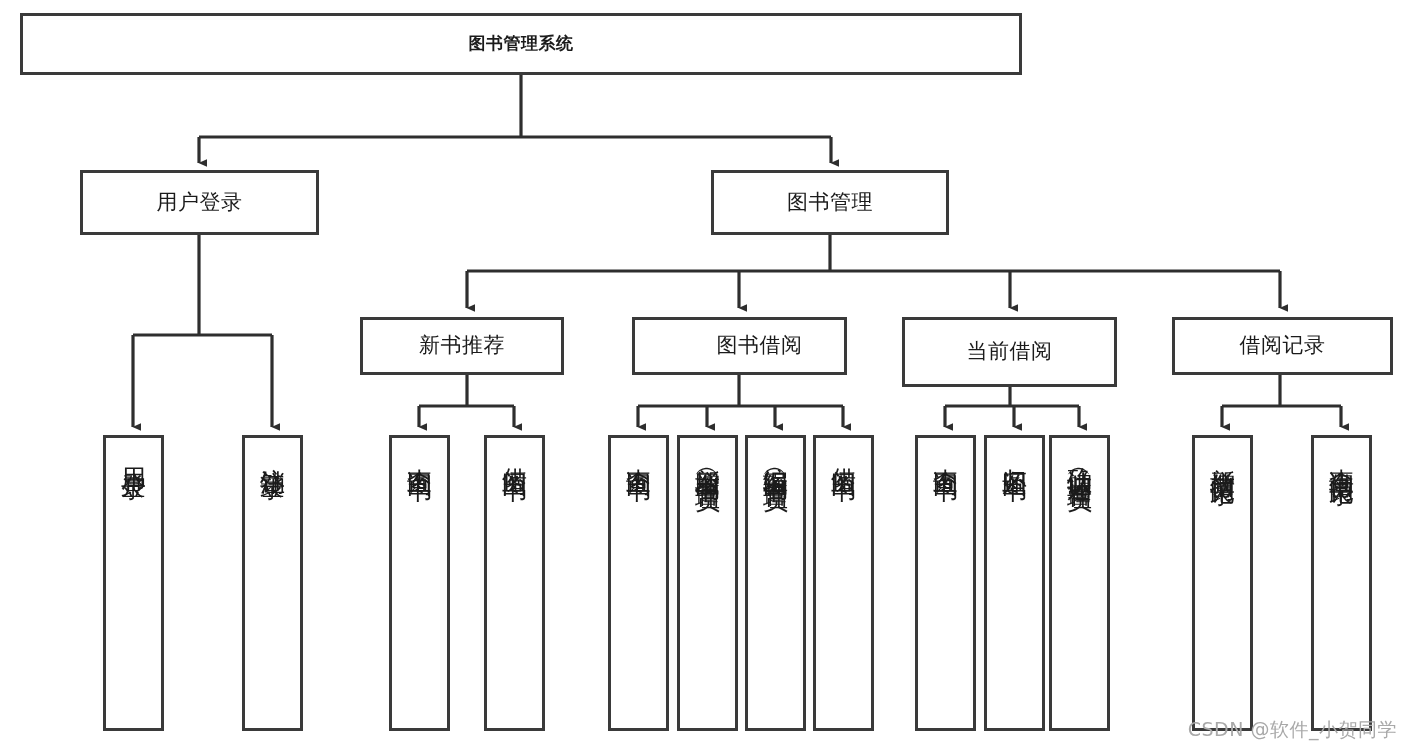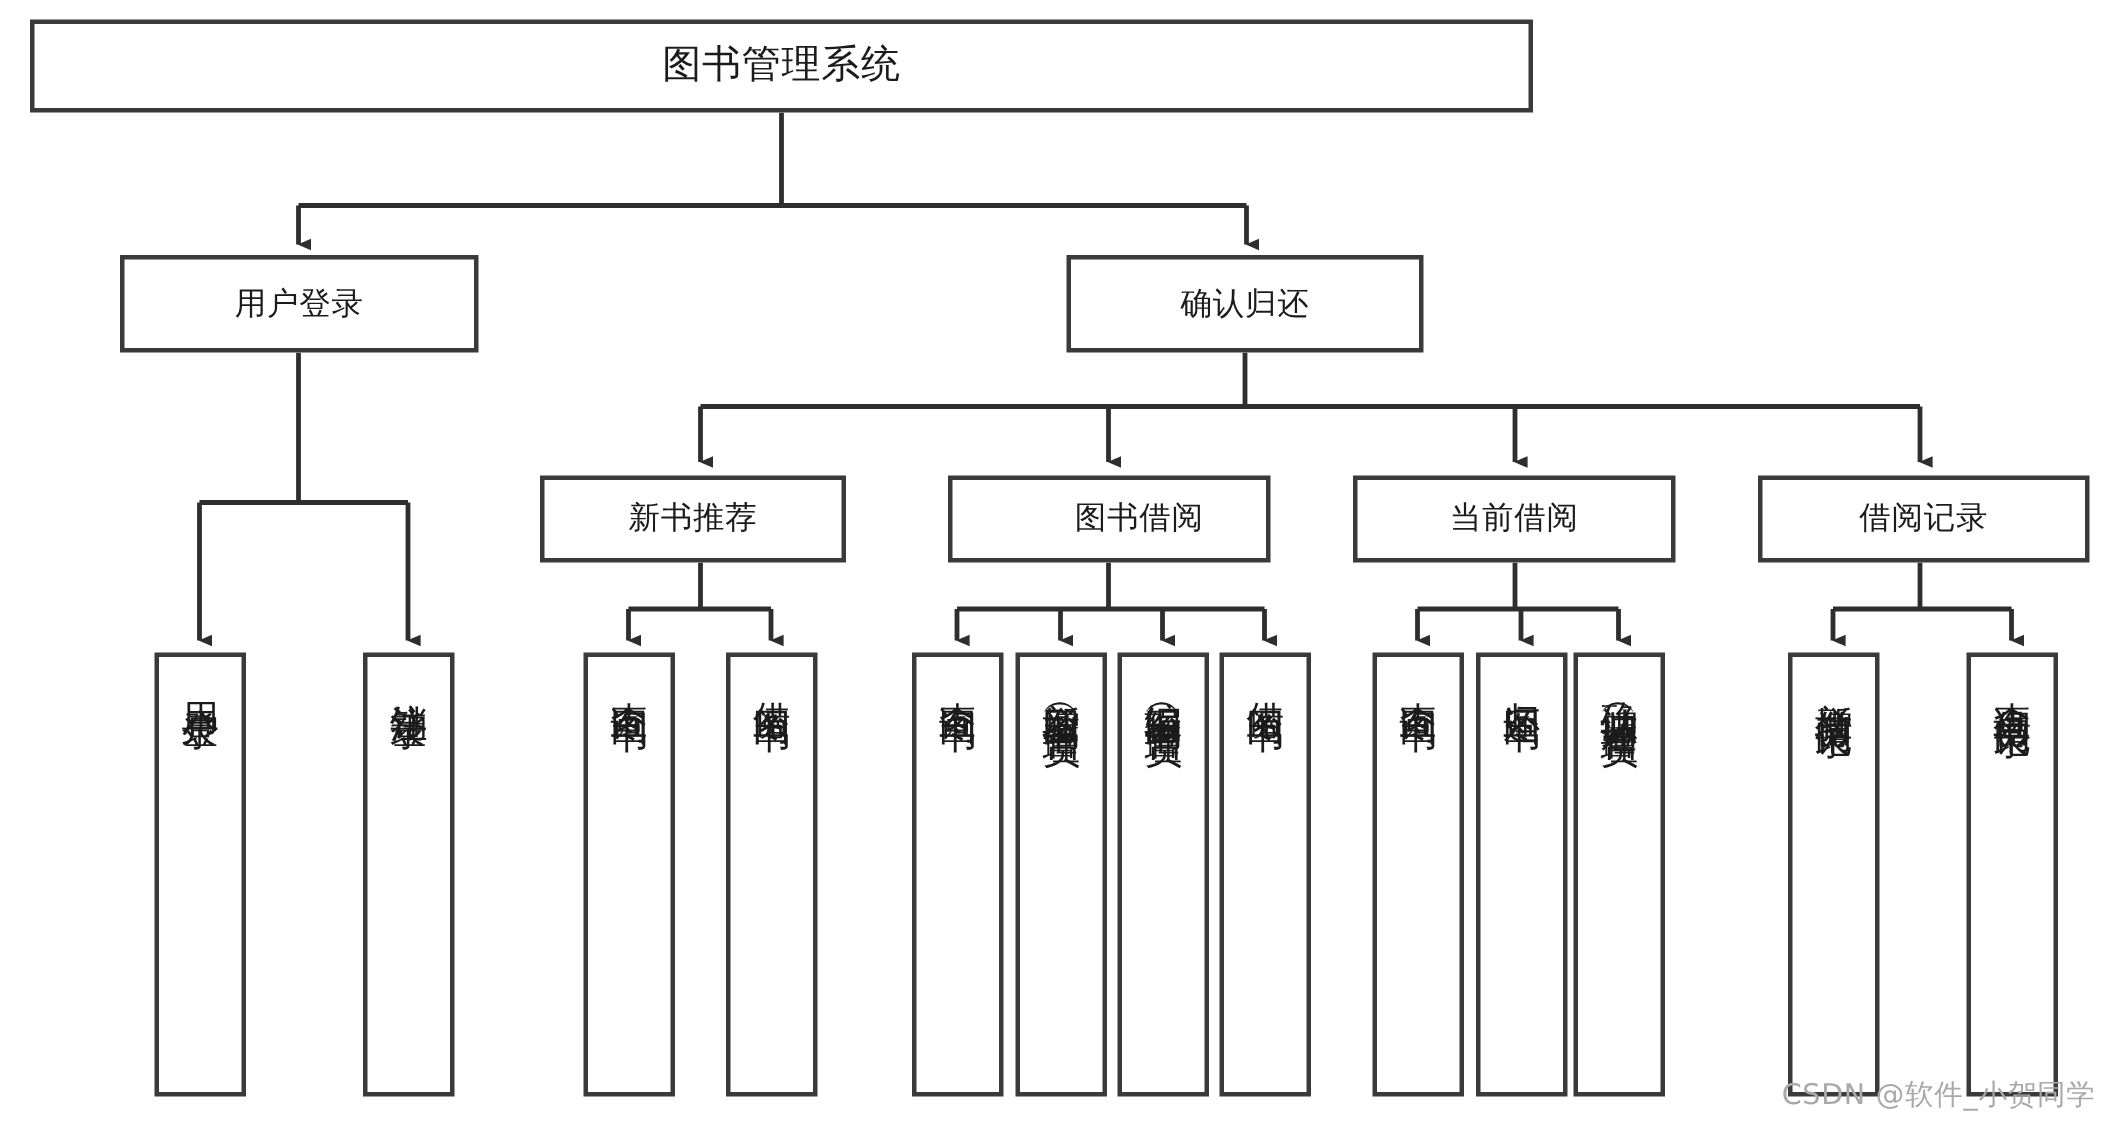--- a/index.html
+++ b/index.html
@@ -39,21 +39,21 @@
     display: block;
     text-align: center;
     line-height: 1.12;
     letter-spacing: 0.5px;
   }
   
   .node.horiz .label {
     font-size: 21px;
     white-space: nowrap;
   }
-  .node.root .label { font-size: 26px; }
+  .node.root .label { font-size: 17px; font-weight: bold; }
   
   .node.vert {
     align-items: flex-start;
     justify-content: center;
     padding-top: 10px;
   }
   .node.vert .label {
     writing-mode: vertical-rl;
     text-orientation: upright;
     font-size: 25px;
@@ -130,30 +130,30 @@
   </svg>
 
   <div class="node horiz root" style="left:20px; top:13px; width:1002px; height:62px;">
     <span class="label">图书管理系统</span>
   </div>
 
   <div class="node horiz" style="left:80px; top:170px; width:239px; height:65px;">
     <span class="label">用户登录</span>
   </div>
   <div class="node horiz" style="left:711px; top:170px; width:238px; height:65px;">
-    <span class="label">确认归还</span>
+    <span class="label">图书管理</span>
   </div>
 
   <div class="node horiz" style="left:360px; top:317px; width:204px; height:58px;">
     <span class="label">新书推荐</span>
   </div>
   <div class="node horiz" style="left:632px; top:317px; width:215px; height:58px;padding-left:40px;">
     <span class="label">图书借阅</span>
   </div>
-  <div class="node horiz" style="left:902px; top:317px; width:215px; height:58px;">
+  <div class="node horiz" style="left:902px; top:317px; width:215px; height:70px;">
     <span class="label">当前借阅</span>
   </div>
   <div class="node horiz" style="left:1172px; top:317px; width:221px; height:58px;">
     <span class="label">借阅记录</span>
   </div>
 
   <div class="node vert" style="left:103px; top:435px; width:61px; height:296px;">
     <span class="label">用户登录</span>
   </div>
   <div class="node vert" style="left:242px; top:435px; width:61px; height:296px;">

